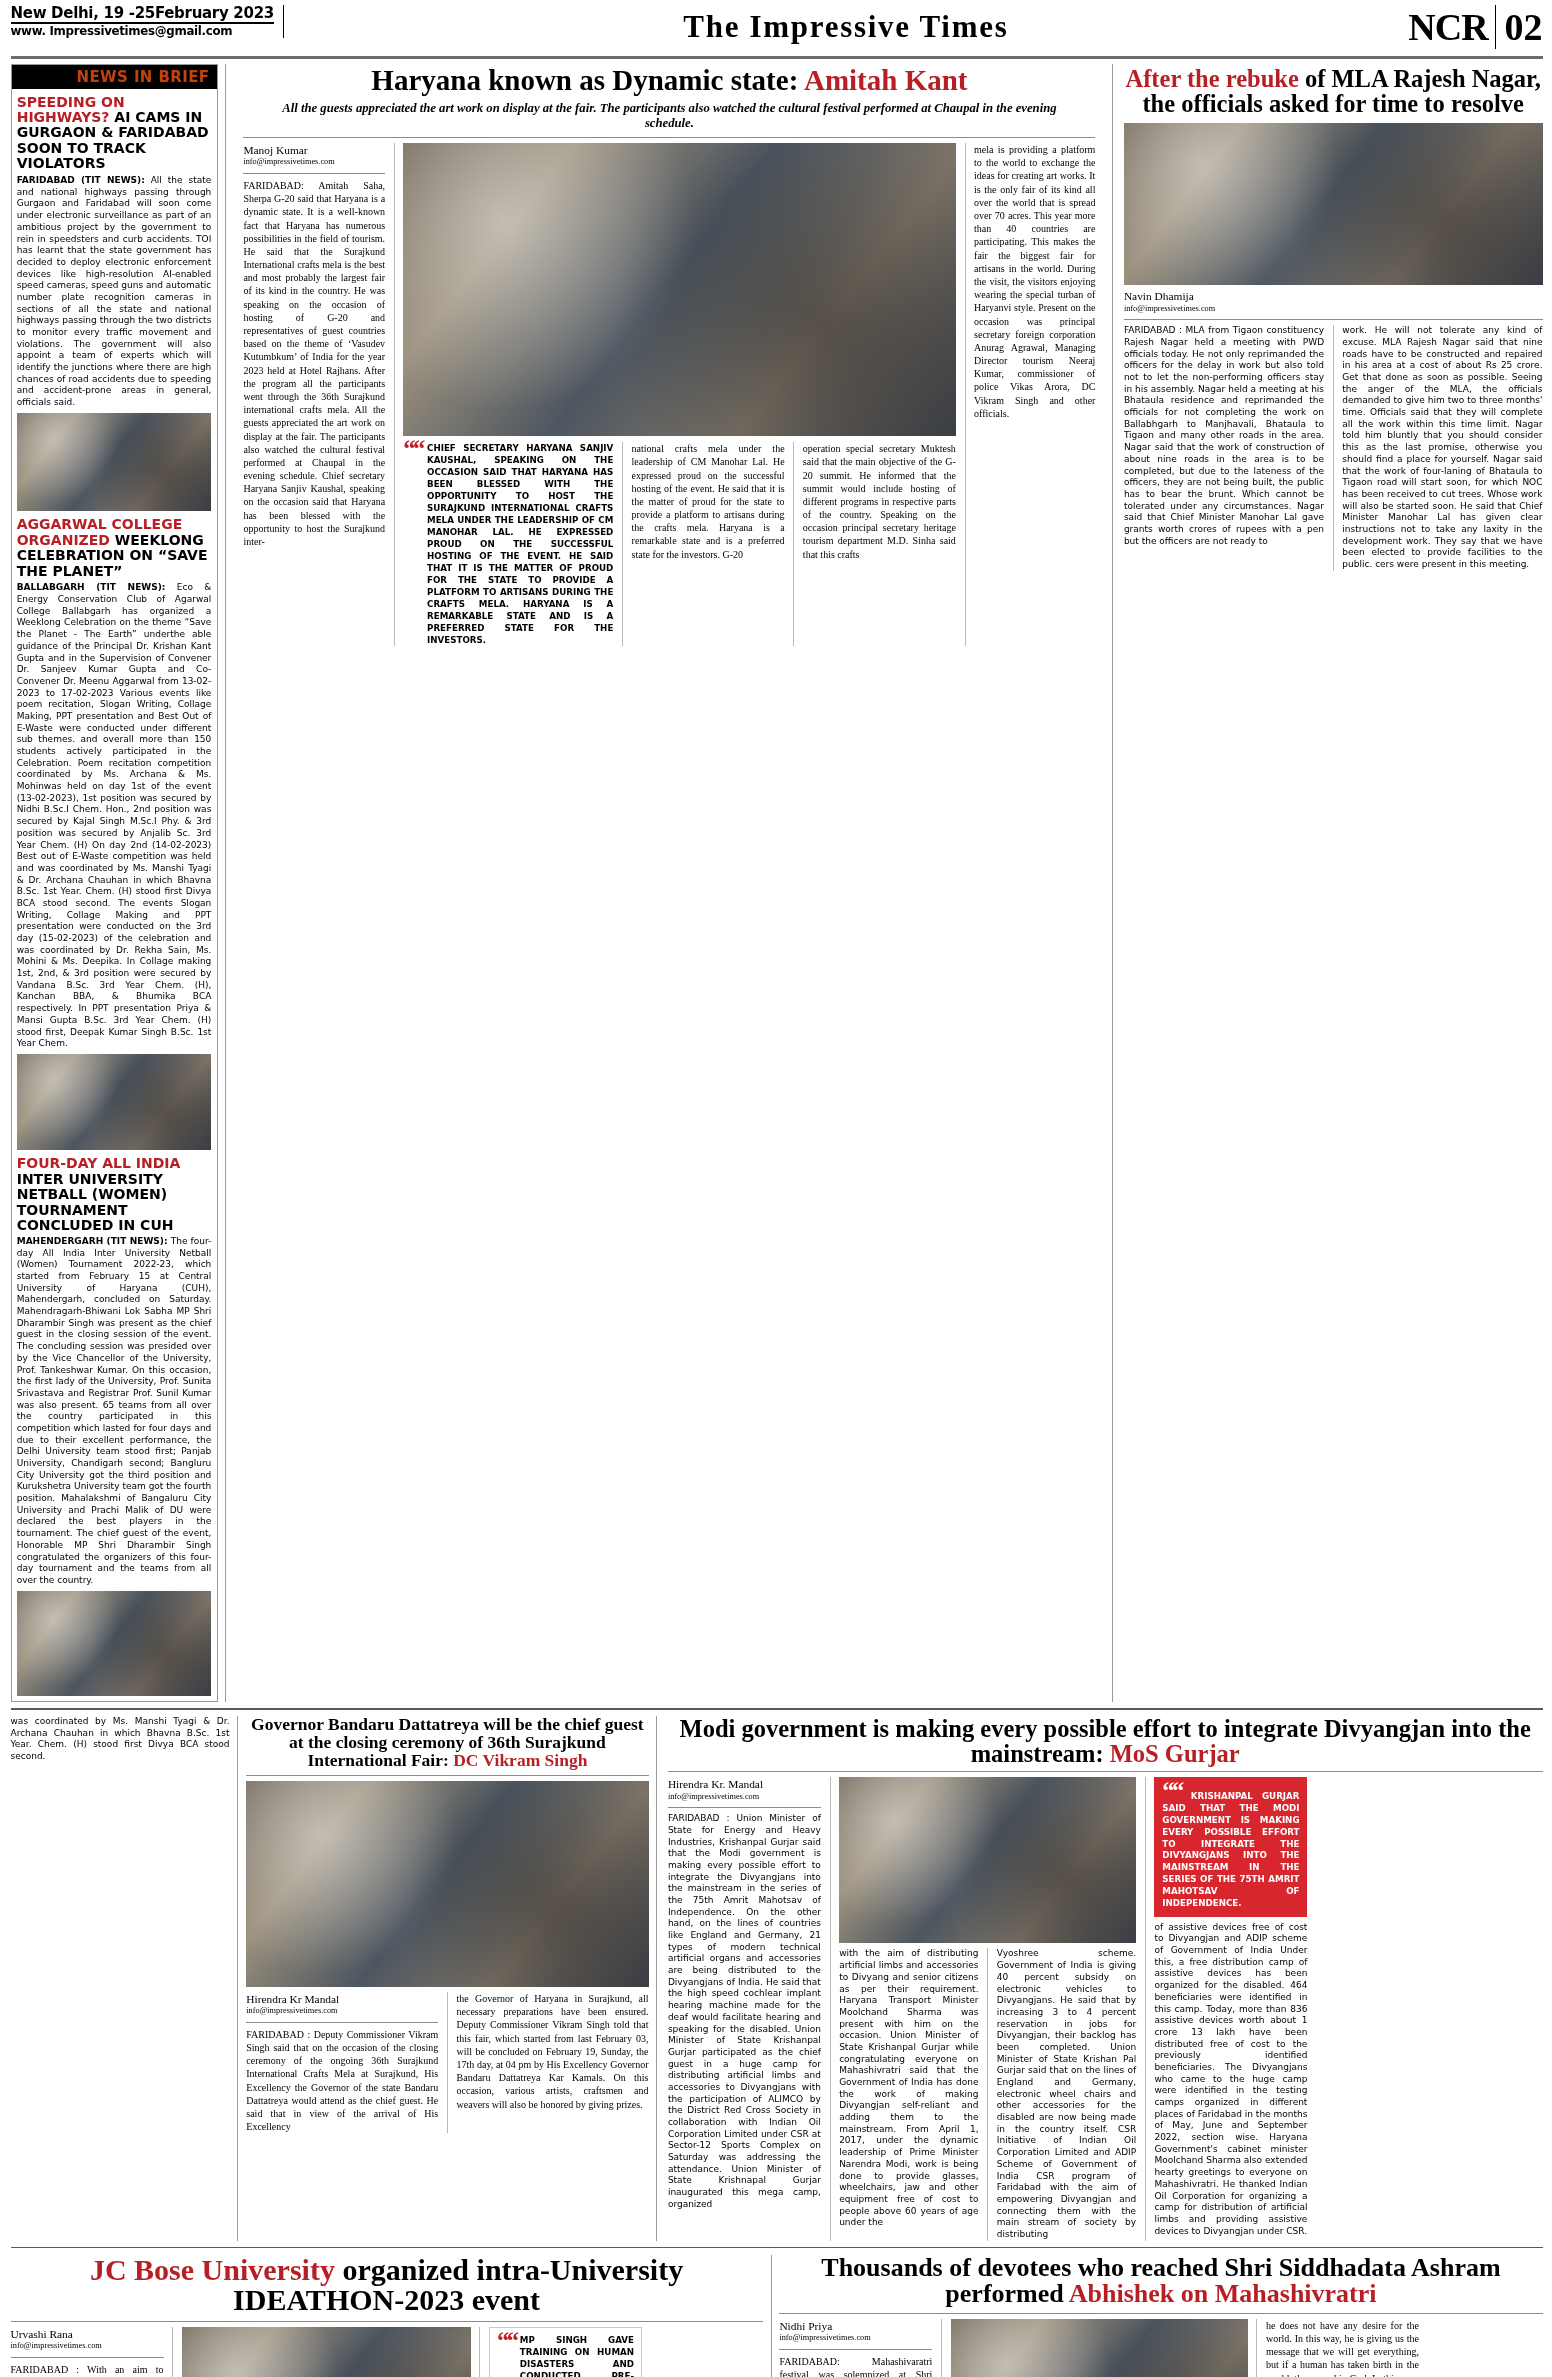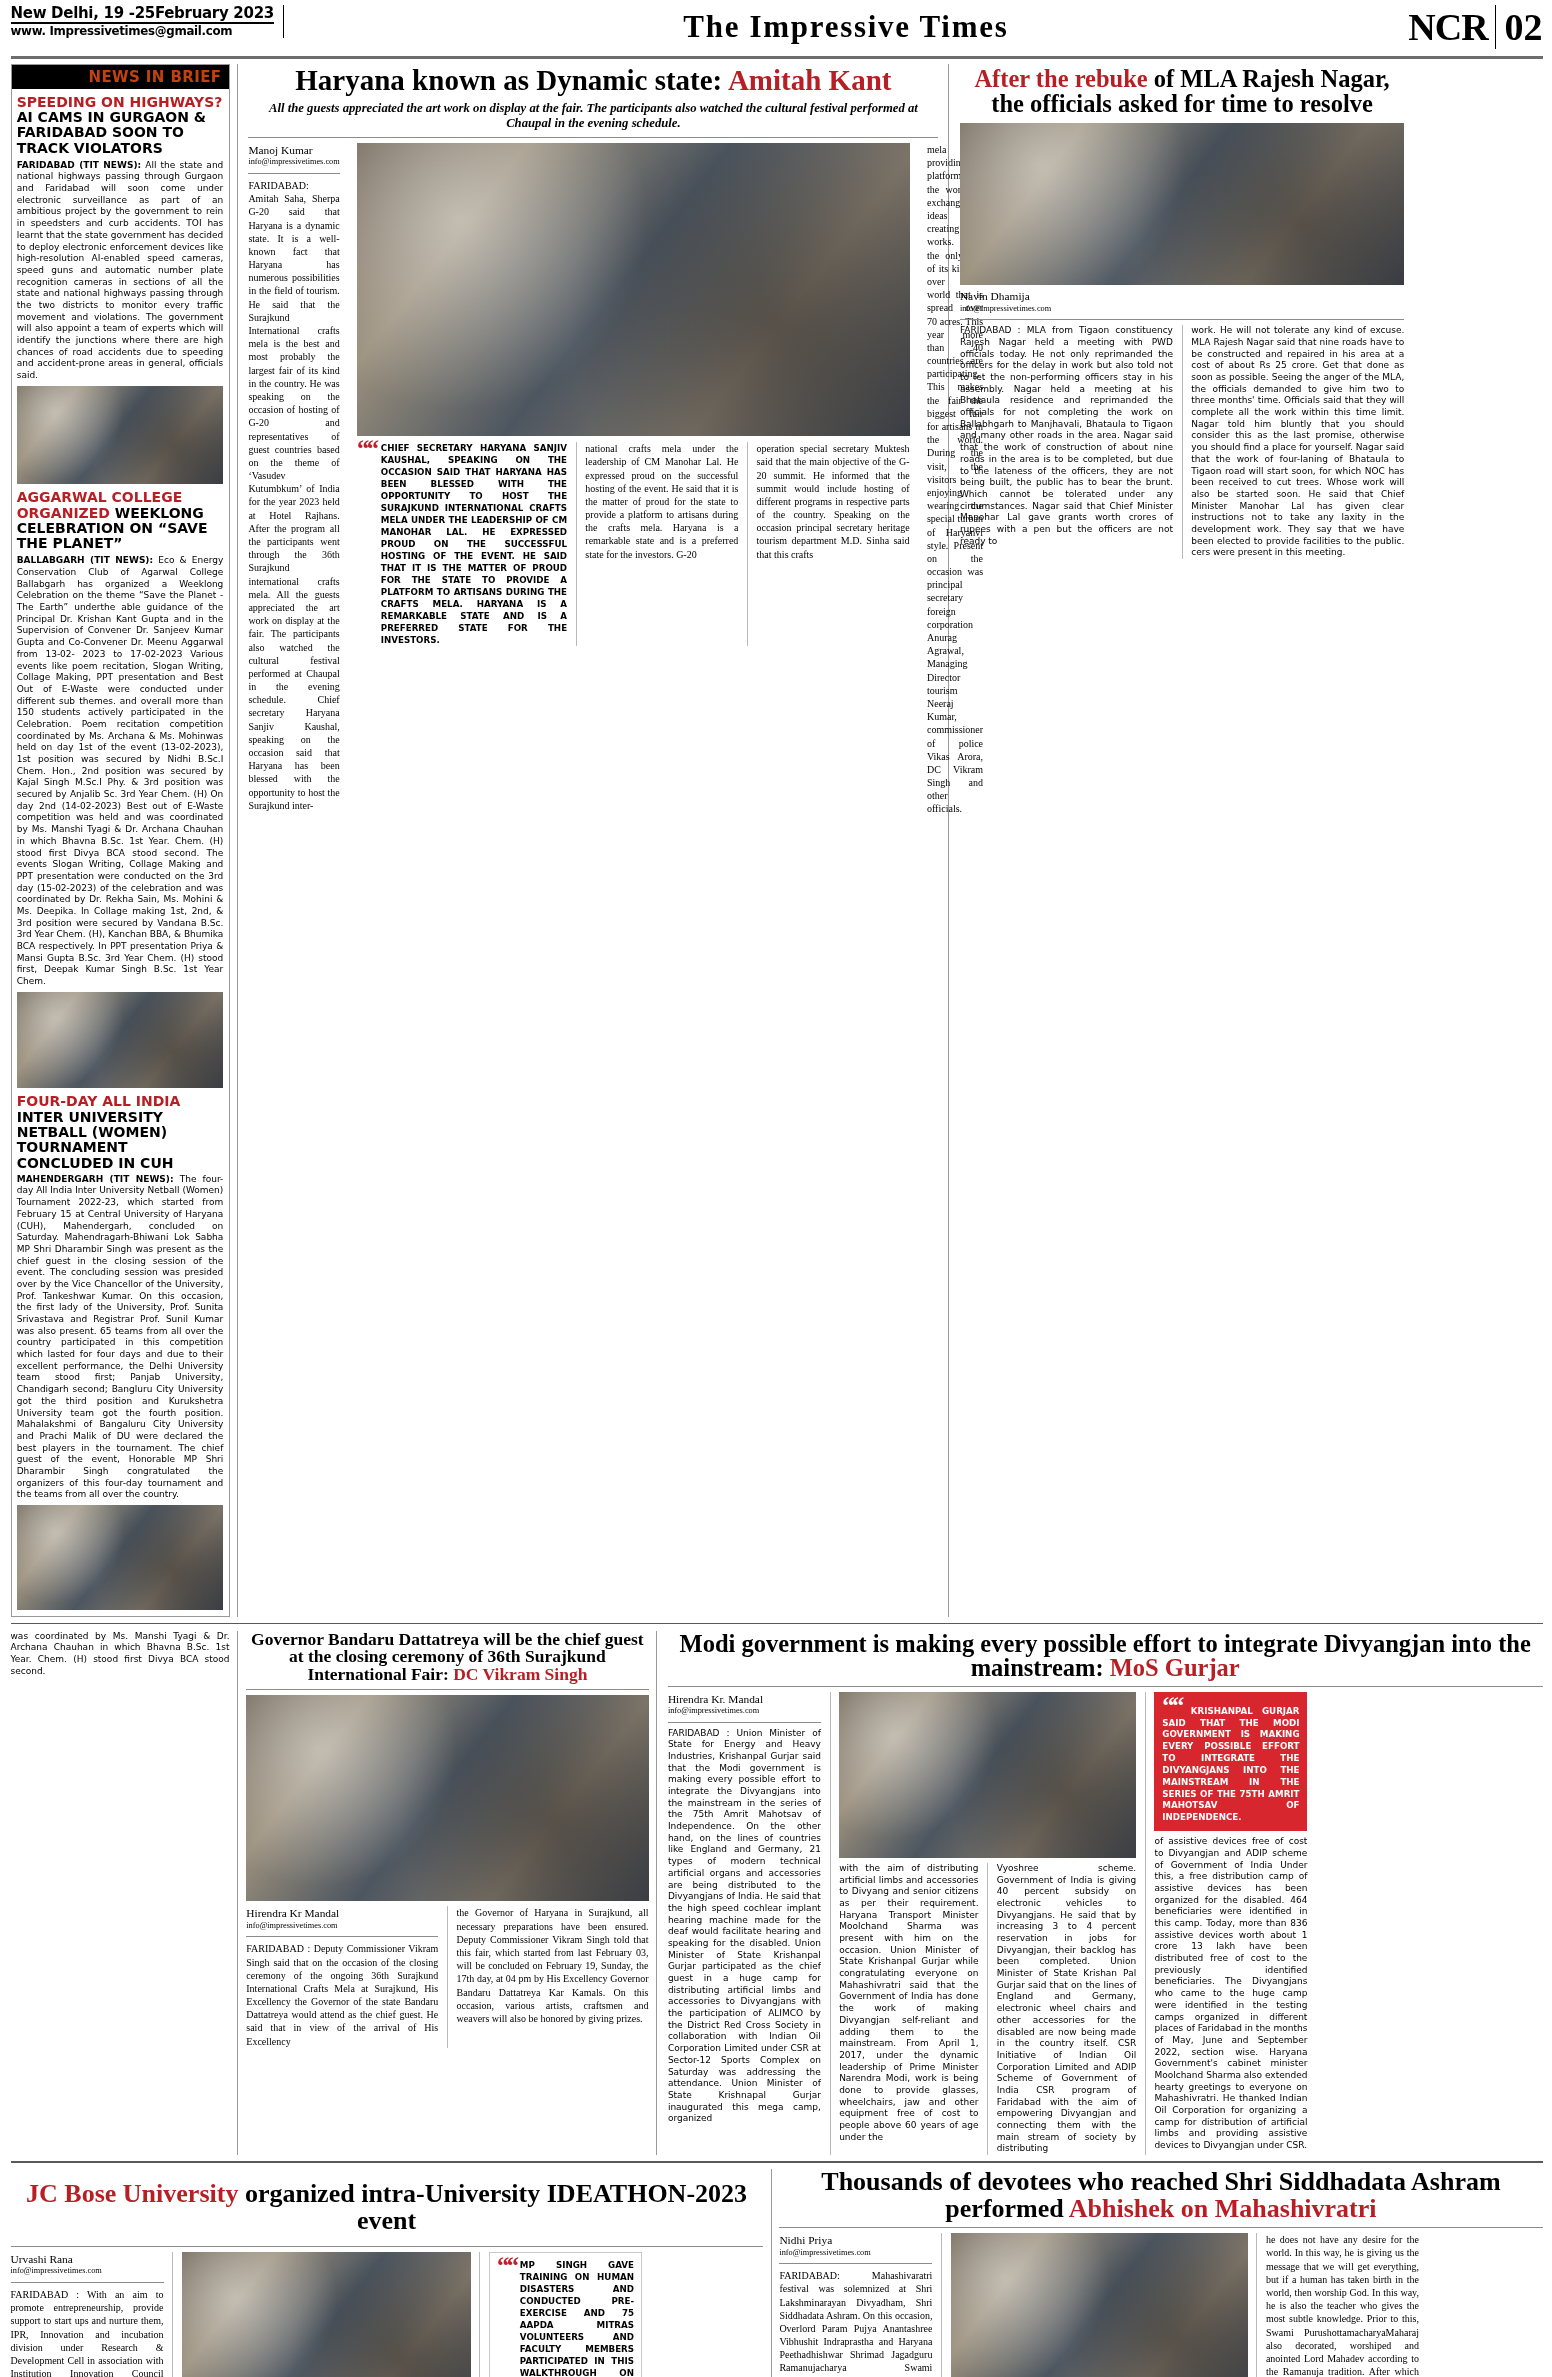--- a/index.html
+++ b/index.html
@@ -106,21 +106,21 @@
           <span class="red">FOUR-DAY ALL INDIA </span><span style="color:#000;">INTER UNIVERSITY NETBALL (WOMEN) TOURNAMENT CONCLUDED IN CUH</span>
         </div>
         <div class="body-sans">
           <span style="font-weight:bold;">MAHENDERGARH (TIT NEWS):</span>
           <span>The four-day All India Inter University Netball (Women) Tournament 2022-23, which started from February 15 at Central University of Haryana (CUH), Mahendergarh, concluded on Saturday. Mahendragarh-Bhiwani Lok Sabha MP Shri Dharambir Singh was present as the chief guest in the closing session of the event. The concluding session was presided over by the Vice Chancellor of the University, Prof. Tankeshwar Kumar. On this occasion, the first lady of the University, Prof. Sunita Srivastava and Registrar Prof. Sunil Kumar was also present. 65 teams from all over the country participated in this competition which lasted for four days and due to their excellent performance, the Delhi University team stood first; Panjab University, Chandigarh second; Bangluru City University got the third position and Kurukshetra University team got the fourth position. Mahalakshmi of Bangaluru City University and Prachi Malik of DU were declared the best players in the tournament. The chief guest of the event, Honorable MP Shri Dharambir Singh congratulated the organizers of this four-day tournament and the teams from all over the country.</span>
         </div>
         <div class="photo" style="height:105px;margin-top:4.4px;"></div>
       </div>
     </div>
 
-    <div class="col" style="width:712px;border-left:0.9px solid #9a9a9a;border-right:0.9px solid #9a9a9a;padding:0 10px;">
+    <div class="col" style="width:888px;border-left:0.9px solid #9a9a9a;border-right:0.9px solid #9a9a9a;padding:0 17px;">
       <h1 class="hl-serif" style="font-size:29px;margin:1.7px 0 0 0;">
         <span>Haryana known as Dynamic state: </span><span class="red">Amitah Kant</span>
       </h1>
       <div class="sub-ital" style="margin:5.2px 15.7px 5.2px 15.7px;">All the guests appreciated the art work on display at the fair. The participants also watched the cultural festival performed at Chaupal in the evening schedule.</div>
       <div class="hrule"></div>
 
       <div style="display:flex;gap:8.7px;">
         <div style="width:153px;">
           <div class="byline">
             <div>Manoj Kumar</div>
@@ -231,21 +231,21 @@
         </div>
       </div>
     </div>
   </div>
 
   <div class="hrule2"></div>
 
   <div style="display:flex;gap:7.9px;">
 
     <div class="col" style="width:761px;border-right:0.9px solid #9a9a9a;padding-right:7.9px;">
-      <h2 class="hl-serif" style="font-size:26px;margin:12px;">
+      <h2 class="hl-serif" style="font-size:30px;margin:0;">
         <span class="red">JC Bose University</span><span> organized intra-University IDEATHON-2023 event</span>
       </h2>
       <div class="hrule"></div>
       <div style="display:flex;gap:8.7px;">
         <div style="width:153px;">
           <div class="byline">
             <div>Urvashi Rana</div>
             <div class="mail">info@impressivetimes.com</div>
           </div>
           <div class="hrule"></div>

